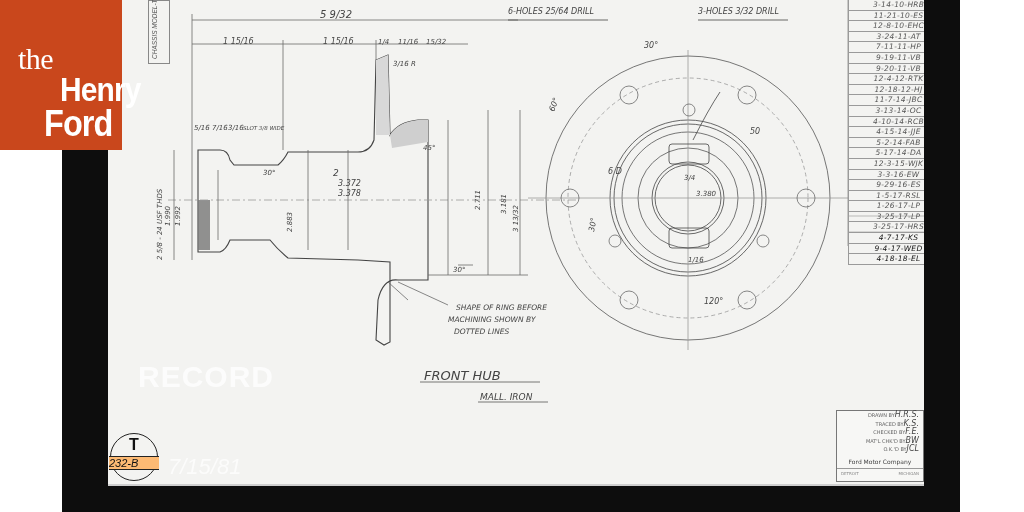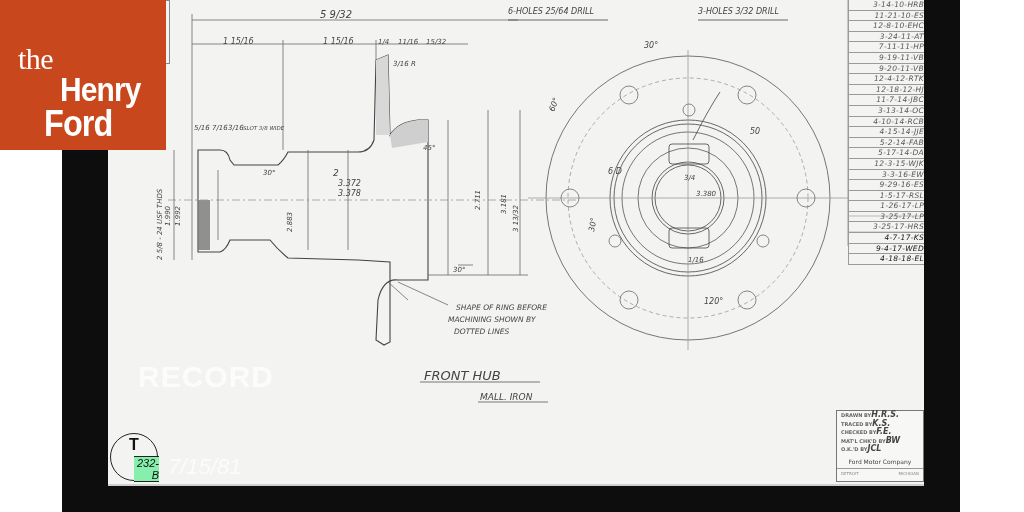--- a/index.html
+++ b/index.html
@@ -2,43 +2,43 @@
 <html><head>
 <meta charset="utf-8">
 <style>
   html, body { margin:0; padding:0; }
   body { width:1024px; height:512px; background:#ffffff; position:relative; overflow:hidden;
          font-family:"Liberation Sans", sans-serif; }
   .film { position:absolute; left:62px; top:0; width:898px; height:512px; background:#0d0d0d; }
   .sheet { position:absolute; left:108px; top:0; width:816px; height:484px; background:#f3f3f1;
            border-bottom:2px solid #cfcfcf; }
   .sheet svg { position:absolute; left:0; top:0; }
-  .logo { position:absolute; left:0; top:0; width:166px; height:150px; background:#c9471c; }
+  .logo { position:absolute; left:0; top:0; width:122px; height:150px; background:#c9471c; }
   .logo .the { position:absolute; left:18px; top:44px; color:#fff; font-family:"Liberation Serif", serif;
                font-size:30px; line-height:30px; letter-spacing:-0.5px; }
   .logo .henry { position:absolute; left:60px; top:72px; color:#fff; font-family:"Liberation Sans", sans-serif;
                  font-weight:bold; font-size:34px; line-height:34px; letter-spacing:-1px; transform:scaleX(0.88); transform-origin:left; }
   .logo .ford { position:absolute; left:44px; top:106px; color:#fff; font-family:"Liberation Sans", sans-serif;
                 font-weight:bold; font-size:36px; line-height:36px; letter-spacing:-1px; transform:scaleX(0.9); transform-origin:left; }
   .hand { font-family:"DejaVu Sans", sans-serif; font-style:italic; fill:#444; }
   .rev-table { position:absolute; left:740px; top:0; width:76px; }
   .rev-row { height:9.6px; border-bottom:1px solid #9a9a9a; border-left:1px solid #9a9a9a;
              font-family:"DejaVu Sans", sans-serif; font-style:italic; font-size:7.5px; line-height:9.6px;
-             color:#555; text-align:right; letter-spacing:0.3px; white-space:nowrap; overflow:hidden;padding-left:24px; }
+             color:#555; text-align:center; letter-spacing:0.3px; white-space:nowrap; overflow:hidden;padding-left:24px; }
   .rev-row.dark { color:#111; font-weight:normal; }
   .title-block { position:absolute; left:728px; top:410px; width:86px; height:70px; border:1px solid #777;
                  background:#f7f7f5; font-family:"DejaVu Sans", sans-serif; }
-  .tb-row { display:flex; justify-content:flex-start; height:8.5px; font-size:5px; line-height:8.5px; color:#666; padding:0 4px;font-weight:bold; }
+  .tb-row { display:flex; justify-content:flex-end; height:8.5px; font-size:5px; line-height:8.5px; color:#666; padding:0 4px; }
   .tb-row .v { font-style:italic; font-size:8px; color:#444; }
   .tb-company { text-align:center; font-size:6px; color:#444; margin-top:4px; }
   .tb-foot { display:flex; justify-content:space-between; font-size:4px; color:#888; padding:2px 4px 0; border-top:1px solid #999; margin-top:3px; }
   .stamp { position:absolute; left:2px; top:433px; width:46px; height:46px; border:1.5px solid #222; border-radius:50%; }
   .stamp .t { position:absolute; left:0; right:0; top:2px; text-align:center; font-weight:bold; font-size:16px; color:#111; }
-  .stamp .n { position:absolute; left:-2px; right:-2px; top:22px; text-align:right; font-style:italic; font-size:11px; color:#111;
-              border-top:1.5px solid #222; border-bottom:1.5px solid #222; background:#86efac;margin-left:25px; }
+  .stamp .n { position:absolute; left:-2px; right:-2px; top:22px; text-align:left; font-style:italic; font-size:11px; color:#111;
+              border-top:1.5px solid #222; border-bottom:1.5px solid #222; background:#fdba74; }
   .watermark { position:absolute; left:30px; top:360px; font-size:30px; font-weight:bold; color:rgba(255,255,255,0.75); letter-spacing:1px; }
   .drawno { position:absolute; left:60px; top:454px; font-size:22px; font-style:italic; color:rgba(255,255,255,0.7); }
   .model-box { position:absolute; left:40px; top:0; width:20px; height:62px; border:1px solid #888; }
   .model-box span { position:absolute; left:2px; top:58px; transform:rotate(-90deg); transform-origin:left top;
                     font-style:italic; font-size:6.5px; color:#555; white-space:nowrap; line-height:8px; }
 </style>
 </head>
 <body>
 
 <div class="film"></div>

